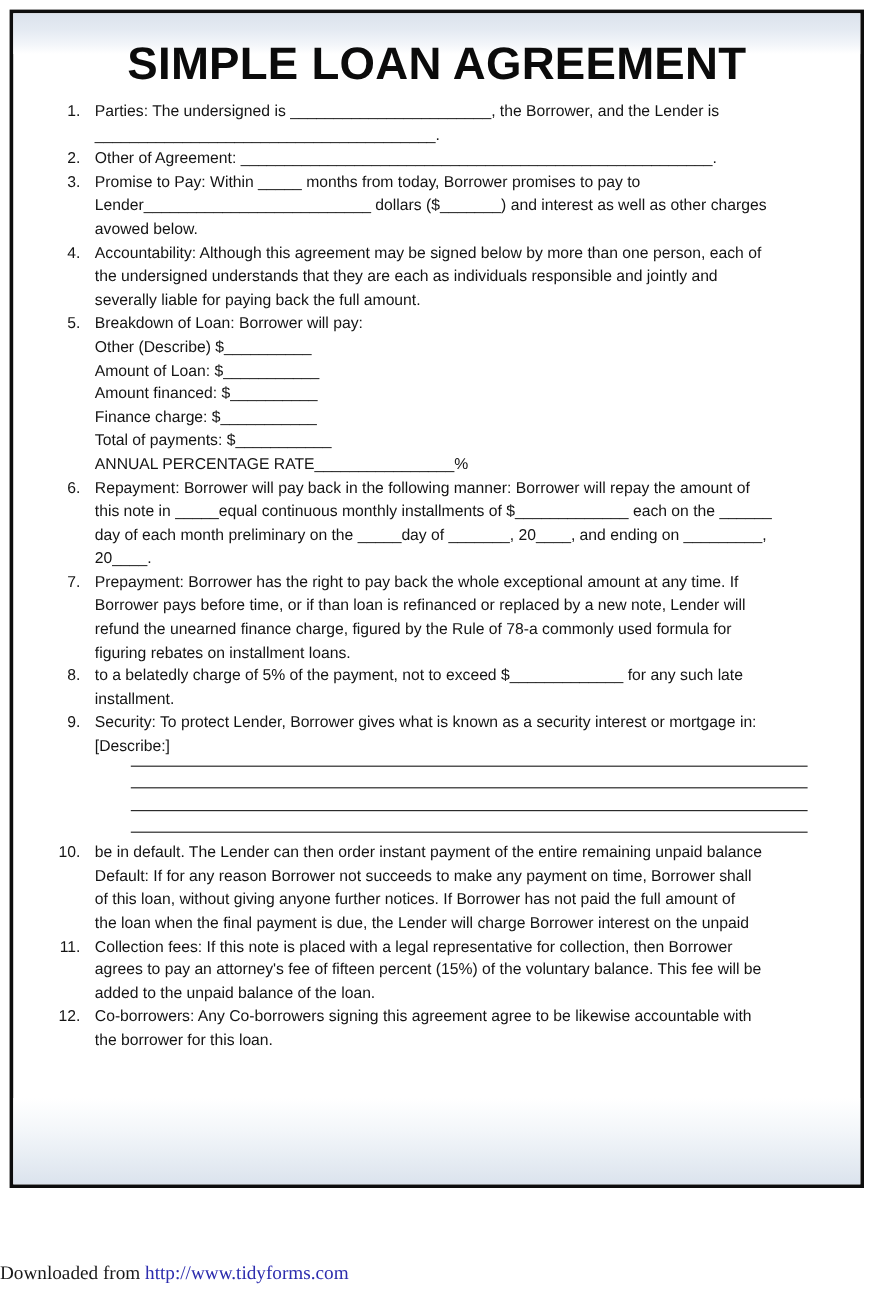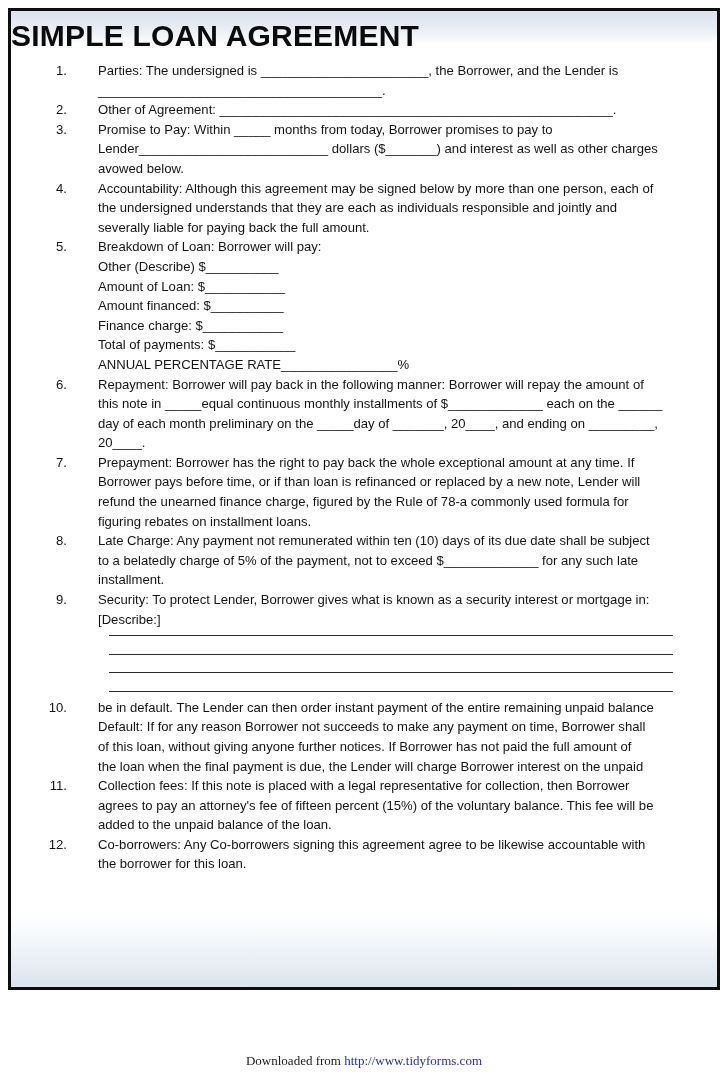--- a/index.html
+++ b/index.html
@@ -49,23 +49,24 @@
 
   #page-inner {
     position: relative;
     z-index: 2;
     padding: 0;
   }
 
   
   .doc-title {
     margin: 0;
-    padding: 10px 0 10px 0;
+    padding: 24px 0 10px 0;
+    text-align: center;
     font-family: "Liberation Sans Narrow", "Liberation Sans", sans-serif;
-    font-size: 30px;
+    font-size: 38px;
     font-weight: bold;
     letter-spacing: 0.2px;
     color: #0b0b0b;
     line-height: 1.0;
   }
 
   
   .clause-list {
     margin: 0;
     padding: 0 22px 0 30px;
@@ -85,21 +86,20 @@
     left: 0;
     top: 0;
     width: 26px;
     text-align: right;
     font-size: 13.1px;
     line-height: 19.6px;
     color: #141414;
   }
   .clause .body {
     display: block;
-    margin-left: 19px;
   }
   
   .subline {
     display: block;
   }
 
   
   .rule-block {
     padding: 6px 22px 4px 68px;
   }
@@ -109,23 +109,23 @@
     margin: 0 0 17.5px 0;
   }
   .rule-line:last-child { margin-bottom: 2px; }
 
   
   #footer-credit {
     position: absolute;
     left: 0;
     right: 0;
     top: 1053px;
-    text-align: center;
+    text-align: left;
     font-family: "Liberation Serif", serif;
-    font-size: 13px;
+    font-size: 16px;
     color: #1a1a1a;
   }
   #footer-credit .url {
     color: #2c2cae;
     text-decoration: none;
   }
 </style>
 </head>
 <body>
 
@@ -190,21 +190,20 @@
           <span class="body">
             <span class="subline">Prepayment: Borrower has the right to pay back the whole exceptional amount at any time. If</span>
             <span class="subline">Borrower pays before time, or if than loan is refinanced or replaced by a new note, Lender will</span>
             <span class="subline">refund the unearned finance charge, figured by the Rule of 78-a commonly used formula for</span>
             <span class="subline">figuring rebates on installment loans.</span>
           </span>
         </li>
         <li class="clause">
           <span class="num">8.</span>
           <span class="body">
-            <span class="subline">Late Charge: Any payment not remunerated within ten (10) days of its due date shall be subject</span>
             <span class="subline">to a belatedly charge of 5% of the payment, not to exceed $_____________ for any such late</span>
             <span class="subline">installment.</span>
           </span>
         </li>
         <li class="clause">
           <span class="num">9.</span>
           <span class="body">
             <span class="subline">Security: To protect Lender, Borrower gives what is known as a security interest or mortgage in:</span>
             <span class="subline">[Describe:]</span>
           </span>

